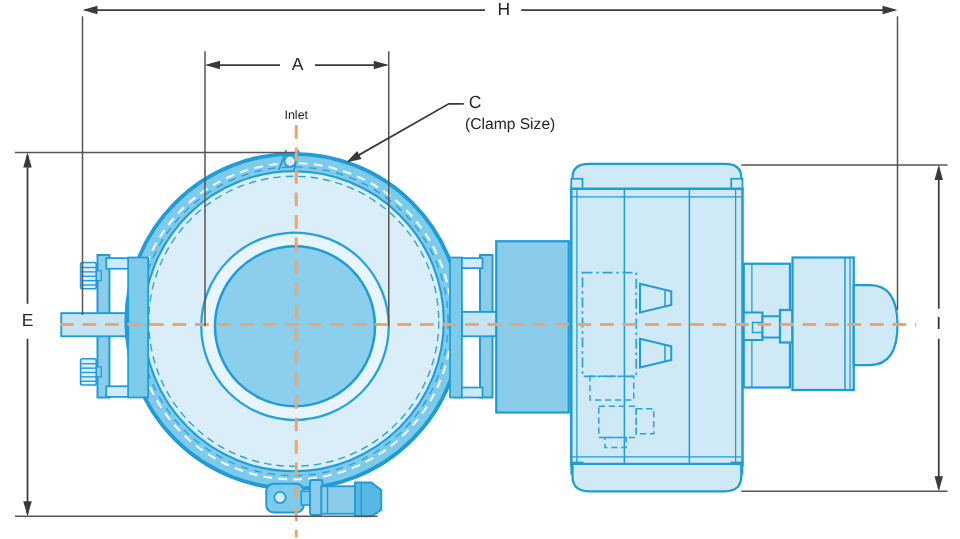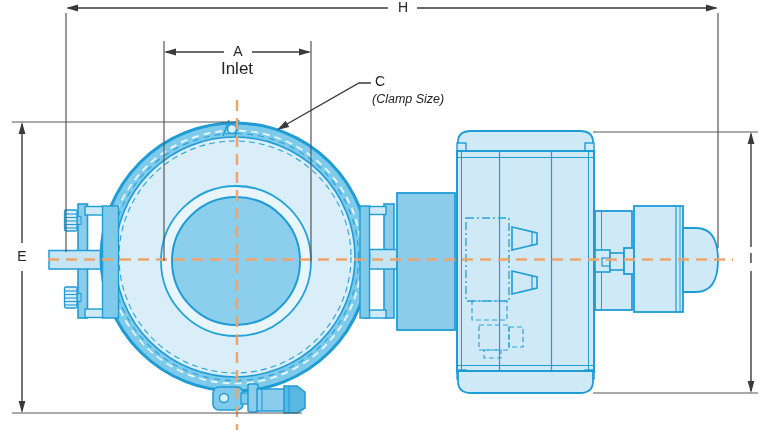--- a/index.html
+++ b/index.html
@@ -2,21 +2,21 @@
 <html><head>
 <meta charset="utf-8">
 <style>
   html,body{margin:0;padding:0;background:#ffffff;}
   #canvas{position:relative;width:768px;height:431px;background:#ffffff;overflow:hidden;
           font-family:"Liberation Sans", sans-serif;}
   #drawing-svg{position:absolute;left:0;top:0;}
   .lbl{position:absolute;color:#242424;line-height:1.05;white-space:nowrap;}
   .lbl.center{text-align:center;}
   .dim{font-size:14px;}
-  .sub{font-size:17px;}
+  .sub{font-size:10px;margin-top:28px;}
   .sub2{font-size:12.5px;}
 </style>
 </head>
 <body>
 
 <div id="canvas">
 
 <svg id="drawing-svg" width="768" height="431" viewBox="0 0 768 431">
 
   <g>
@@ -183,19 +183,19 @@
 </svg>
 
 <div class="lbl dim center" style="left:392px;top:0px;width:22px;">H</div>
 
 <div class="lbl dim center" style="left:227px;top:44px;width:22px;">A</div>
 
 <div class="lbl sub center" style="left:211px;top:60px;width:52px;">Inlet</div>
 
 <div class="lbl dim" style="left:375px;top:74px;">C</div>
 
-<div class="lbl sub2" style="left:372px;top:93px;font-style:italic;">(Clamp Size)</div>
+<div class="lbl sub2" style="left:372px;top:93px;">(Clamp Size)</div>
 
 <div class="lbl dim center" style="left:12px;top:249px;width:20px;">E</div>
 
 <div class="lbl dim center" style="left:742px;top:251px;width:18px;">I</div>
 
 </div>
 
 </body></html>

